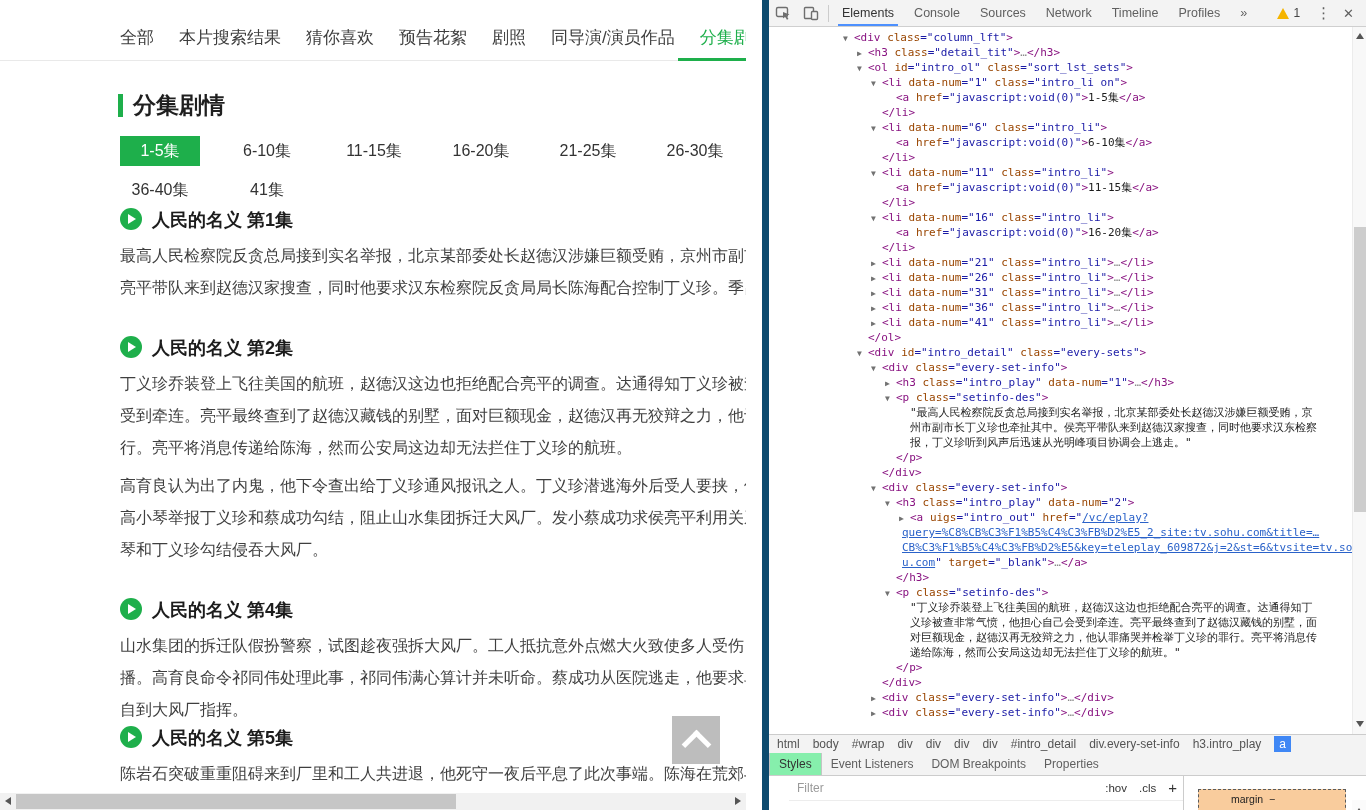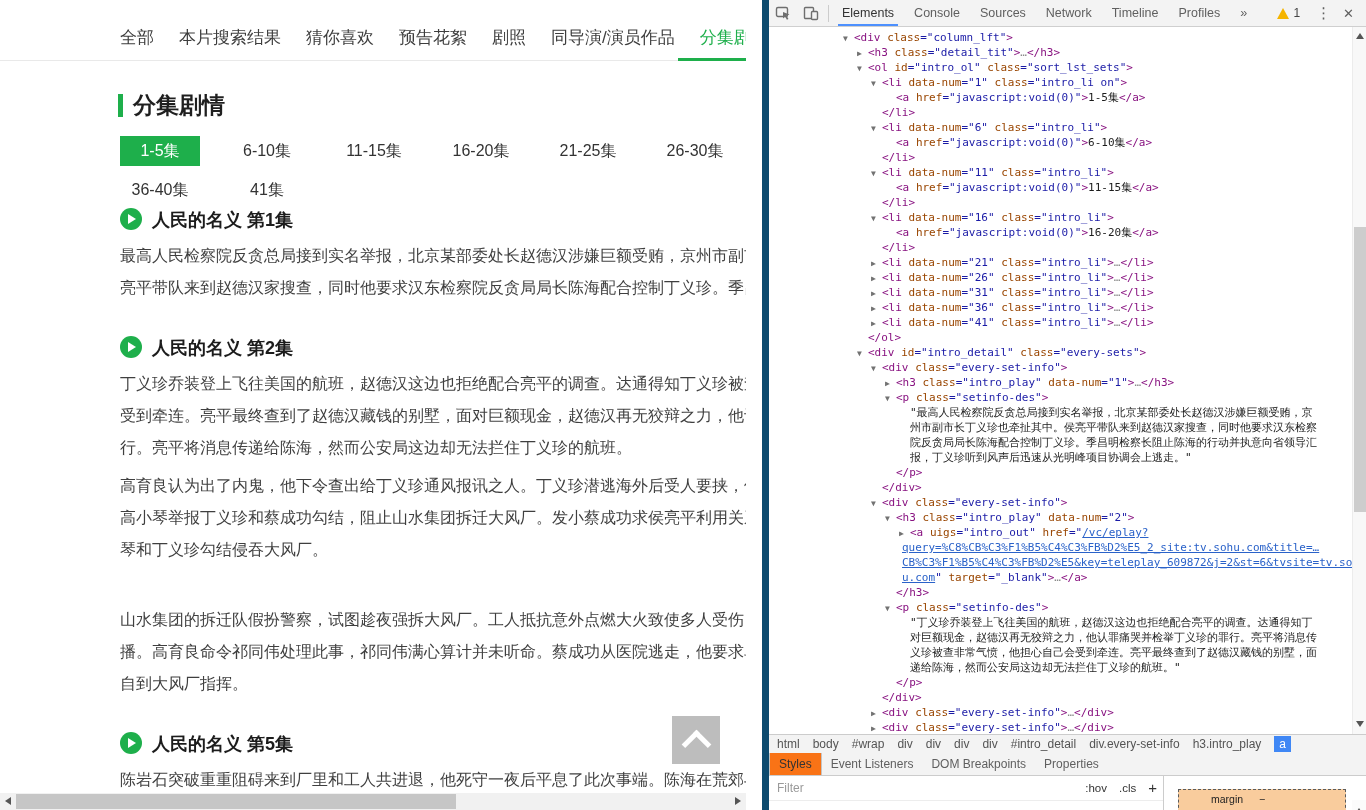--- a/index.html
+++ b/index.html
@@ -70,23 +70,23 @@
   .dt-treesb .thumb{position:absolute;left:1px;top:200px;width:12px;height:285px;background:#cdcdcd;}
 
   .dt-crumbs{position:absolute;left:0;right:0;top:734px;height:18px;background:#f3f3f3;border-top:1px solid #ccc;
              display:flex;align-items:center;gap:13px;padding-left:8px;font-size:12px;color:#545454;overflow:hidden;}
   .crumb{cursor:pointer;white-space:nowrap;}
   .crumb.sel{background:var(--crumbsel);color:#fff;padding:1px 5px;}
 
   .dt-side{position:absolute;left:0;right:0;top:753px;height:57px;background:#fff;}
   .side-tabs{height:22px;background:#f3f3f3;border-bottom:1px solid #ccc;display:flex;font-size:12px;color:#5f5f5f;}
   .side-tab{padding:4px 9px 0 9px;cursor:pointer;white-space:nowrap;}
-  .side-tab.active{background:#f97316;border-left:1px solid #c4c4c4;border-right:1px solid #c4c4c4;color:#333;}
+  .side-tab.active{background:#86efac;border-left:1px solid #c4c4c4;border-right:1px solid #c4c4c4;color:#333;}
   .side-body{display:flex;height:34px;}
-  .rules-pane{width:395px;border-right:1px solid #ccc;box-sizing:border-box;position:relative;}
+  .rules-pane{width:395px;border-right:1px solid #ccc;box-sizing:border-box;position:relative;margin-left:20px;}
   .filter-row{display:flex;align-items:center;height:24px;border-bottom:1px solid #ededed;padding:0 6px;}
   .filter-input{flex:1;border:none;outline:none;background:transparent;font-size:12px;color:#333;font-family:"Liberation Sans",sans-serif;}
   .filter-input::placeholder{color:#9a9a9a;}
   .pseudo-btn{font-size:11.5px;color:#333;margin-left:12px;cursor:pointer;}
   .add-btn{font-size:15px;color:#333;margin-left:12px;cursor:pointer;position:relative;top:-1px;}
   .metrics-pane{flex:1;position:relative;background:#fff;overflow:hidden;}
   .margin-box{position:absolute;left:14px;right:20px;top:13px;height:40px;background:var(--marginbg);
               border:1px dashed #5b5b5b;box-sizing:border-box;font-size:10.5px;color:#222;}
   .margin-label{position:absolute;left:7px;top:3px;margin-left:25px;}
   .margin-value{position:absolute;left:0;right:0;top:3px;text-align:center;}
@@ -150,20 +150,24 @@
           </div>
         </div>
         <div class="episode">
           <div class="ep-lines">
             <div class="ep-line">高育良认为出了内鬼，他下令查出给丁义珍通风报讯之人。丁义珍潜逃海外后受人要挟，他为了生存被</div>
             <div class="ep-line">高小琴举报丁义珍和蔡成功勾结，阻止山水集团拆迁大风厂。发小蔡成功求侯亮平利用关系保住大风厂</div>
             <div class="ep-line">琴和丁义珍勾结侵吞大风厂。</div>
           </div>
         </div>
         <div class="episode">
+          <div class="ep-title">
+            <span class="play-icon"></span>
+            <span>人民的名义 第4集</span>
+          </div>
           <div class="ep-lines">
             <div class="ep-line">山水集团的拆迁队假扮警察，试图趁夜强拆大风厂。工人抵抗意外点燃大火致使多人受伤，此事被群众</div>
             <div class="ep-line">播。高育良命令祁同伟处理此事，祁同伟满心算计并未听命。蔡成功从医院逃走，他要求单独向陈海举</div>
             <div class="ep-line">自到大风厂指挥。</div>
           </div>
         </div>
         <div class="episode">
           <div class="ep-title">
             <span class="play-icon"></span>
             <span>人民的名义 第5集</span>
@@ -241,35 +245,34 @@
         <div class="dom-row" style="padding-left: 102px;"><span class="arrow">▶</span><span class="ct">&lt;li </span><span class="cn">data-num</span><span class="cv">="31"</span><span class="ct"> </span><span class="cn">class</span><span class="cv">="intro_li"</span><span class="ct">&gt;</span><span class="ce">…</span><span class="ct">&lt;/li&gt;</span></div>
         <div class="dom-row" style="padding-left: 102px;"><span class="arrow">▶</span><span class="ct">&lt;li </span><span class="cn">data-num</span><span class="cv">="36"</span><span class="ct"> </span><span class="cn">class</span><span class="cv">="intro_li"</span><span class="ct">&gt;</span><span class="ce">…</span><span class="ct">&lt;/li&gt;</span></div>
         <div class="dom-row" style="padding-left: 102px;"><span class="arrow">▶</span><span class="ct">&lt;li </span><span class="cn">data-num</span><span class="cv">="41"</span><span class="ct"> </span><span class="cn">class</span><span class="cv">="intro_li"</span><span class="ct">&gt;</span><span class="ce">…</span><span class="ct">&lt;/li&gt;</span></div>
         <div class="dom-row" style="padding-left: 88px;"><span class="arrow"></span><span class="ct">&lt;/ol&gt;</span></div>
         <div class="dom-row" style="padding-left: 88px;"><span class="arrow">▼</span><span class="ct">&lt;div </span><span class="cn">id</span><span class="cv">="intro_detail"</span><span class="ct"> </span><span class="cn">class</span><span class="cv">="every-sets"</span><span class="ct">&gt;</span></div>
         <div class="dom-row" style="padding-left: 102px;"><span class="arrow">▼</span><span class="ct">&lt;div </span><span class="cn">class</span><span class="cv">="every-set-info"</span><span class="ct">&gt;</span></div>
         <div class="dom-row" style="padding-left: 116px;"><span class="arrow">▶</span><span class="ct">&lt;h3 </span><span class="cn">class</span><span class="cv">="intro_play"</span><span class="ct"> </span><span class="cn">data-num</span><span class="cv">="1"</span><span class="ct">&gt;</span><span class="ce">…</span><span class="ct">&lt;/h3&gt;</span></div>
         <div class="dom-row" style="padding-left: 116px;"><span class="arrow">▼</span><span class="ct">&lt;p </span><span class="cn">class</span><span class="cv">="setinfo-des"</span><span class="ct">&gt;</span></div>
         <div class="dom-row" style="padding-left: 130px;"><span class="arrow"></span><span class="cx">"最高人民检察院反贪总局接到实名举报，北京某部委处长赵德汉涉嫌巨额受贿，京</span></div>
         <div class="dom-row" style="padding-left: 130px;"><span class="arrow"></span><span class="cx">州市副市长丁义珍也牵扯其中。侯亮平带队来到赵德汉家搜查，同时他要求汉东检察</span></div>
-        <div class="dom-row" style="padding-left: 130px;"><span class="arrow"></span><span class="cx">院反贪局局长陈海配合控制丁义珍。季昌明检察长阻止陈海的行动并执意向省领导汇</span></div>
         <div class="dom-row" style="padding-left: 130px;"><span class="arrow"></span><span class="cx">报，丁义珍听到风声后迅速从光明峰项目协调会上逃走。"</span></div>
         <div class="dom-row" style="padding-left: 116px;"><span class="arrow"></span><span class="ct">&lt;/p&gt;</span></div>
         <div class="dom-row" style="padding-left: 102px;"><span class="arrow"></span><span class="ct">&lt;/div&gt;</span></div>
         <div class="dom-row" style="padding-left: 102px;"><span class="arrow">▼</span><span class="ct">&lt;div </span><span class="cn">class</span><span class="cv">="every-set-info"</span><span class="ct">&gt;</span></div>
         <div class="dom-row" style="padding-left: 116px;"><span class="arrow">▼</span><span class="ct">&lt;h3 </span><span class="cn">class</span><span class="cv">="intro_play"</span><span class="ct"> </span><span class="cn">data-num</span><span class="cv">="2"</span><span class="ct">&gt;</span></div>
         <div class="dom-row" style="padding-left: 130px;"><span class="arrow">▶</span><span class="ct">&lt;a </span><span class="cn">uigs</span><span class="cv">="intro_out"</span><span class="ct"> </span><span class="cn">href</span><span class="cv">="</span><span class="cl">/vc/eplay?</span></div>
         <div class="dom-row" style="padding-left: 133px;"><span class="cl">query=%C8%CB%C3%F1%B5%C4%C3%FB%D2%E5_2_site:tv.sohu.com&amp;title=…</span></div>
         <div class="dom-row" style="padding-left: 133px;"><span class="cl">CB%C3%F1%B5%C4%C3%FB%D2%E5&amp;key=teleplay_609872&amp;j=2&amp;st=6&amp;tvsite=tv.soh</span></div>
         <div class="dom-row" style="padding-left: 133px;"><span class="cl">u.com</span><span class="cv">"</span><span class="ct"> </span><span class="cn">target</span><span class="cv">="_blank"</span><span class="ct">&gt;</span><span class="ce">…</span><span class="ct">&lt;/a&gt;</span></div>
         <div class="dom-row" style="padding-left: 116px;"><span class="arrow"></span><span class="ct">&lt;/h3&gt;</span></div>
         <div class="dom-row" style="padding-left: 116px;"><span class="arrow">▼</span><span class="ct">&lt;p </span><span class="cn">class</span><span class="cv">="setinfo-des"</span><span class="ct">&gt;</span></div>
         <div class="dom-row" style="padding-left: 130px;"><span class="arrow"></span><span class="cx">"丁义珍乔装登上飞往美国的航班，赵德汉这边也拒绝配合亮平的调查。达通得知丁</span></div>
+        <div class="dom-row" style="padding-left: 130px;"><span class="arrow"></span><span class="cx">义珍被查非常气愤，他担心自己会受到牵连。亮平最终查到了赵德汉藏钱的别墅，面</span></div>
         <div class="dom-row" style="padding-left: 130px;"><span class="arrow"></span><span class="cx">对巨额现金，赵德汉再无狡辩之力，他认罪痛哭并检举丁义珍的罪行。亮平将消息传</span></div>
-        <div class="dom-row" style="padding-left: 130px;"><span class="arrow"></span><span class="cx">义珍被查非常气愤，他担心自己会受到牵连。亮平最终查到了赵德汉藏钱的别墅，面</span></div>
         <div class="dom-row" style="padding-left: 130px;"><span class="arrow"></span><span class="cx">递给陈海，然而公安局这边却无法拦住丁义珍的航班。"</span></div>
         <div class="dom-row" style="padding-left: 116px;"><span class="arrow"></span><span class="ct">&lt;/p&gt;</span></div>
         <div class="dom-row" style="padding-left: 102px;"><span class="arrow"></span><span class="ct">&lt;/div&gt;</span></div>
         <div class="dom-row" style="padding-left: 102px;"><span class="arrow">▶</span><span class="ct">&lt;div </span><span class="cn">class</span><span class="cv">="every-set-info"</span><span class="ct">&gt;</span><span class="ce">…</span><span class="ct">&lt;/div&gt;</span></div>
         <div class="dom-row" style="padding-left: 102px;"><span class="arrow">▶</span><span class="ct">&lt;div </span><span class="cn">class</span><span class="cv">="every-set-info"</span><span class="ct">&gt;</span><span class="ce">…</span><span class="ct">&lt;/div&gt;</span></div>
       </div>
 
     <div class="dt-treesb">
       <span class="sb-arrow treesb-up"></span>
       <span class="thumb"></span>

